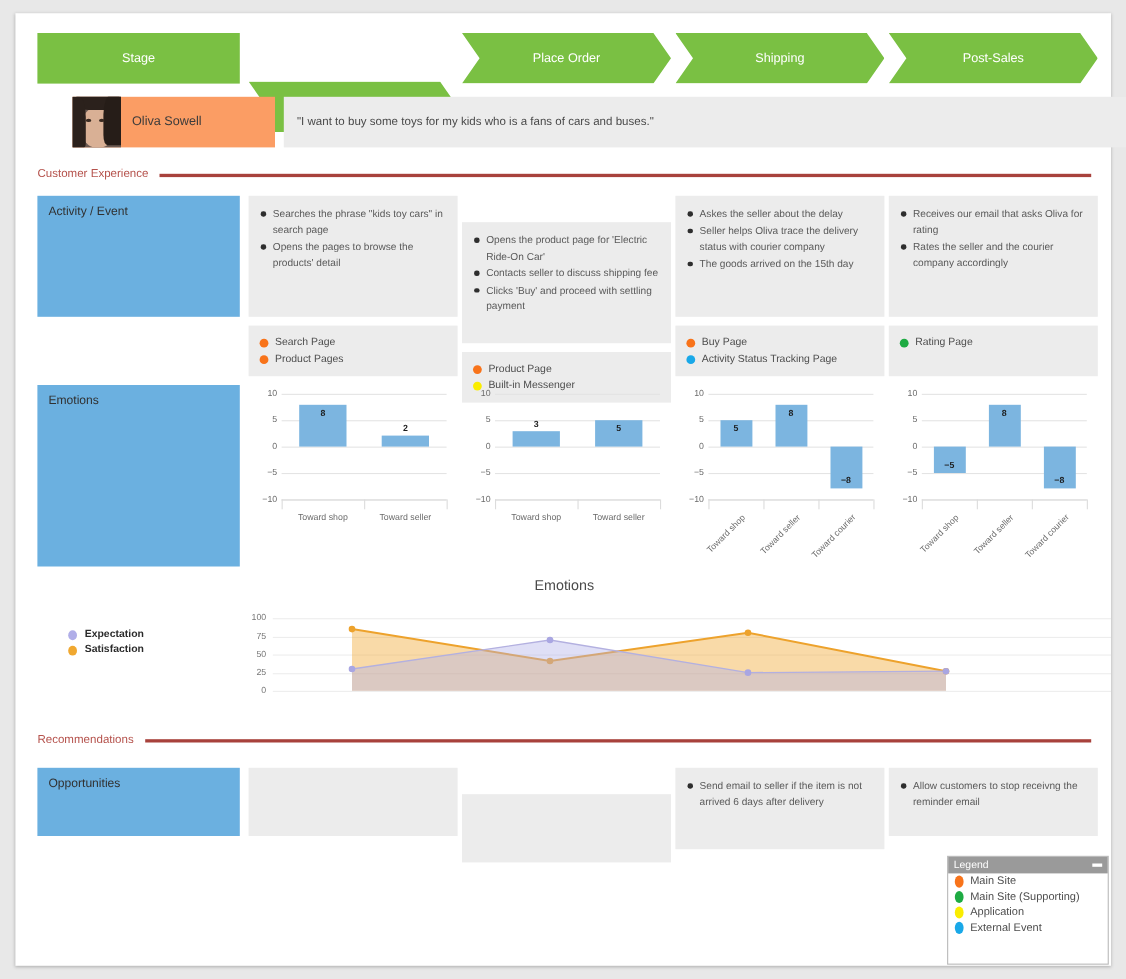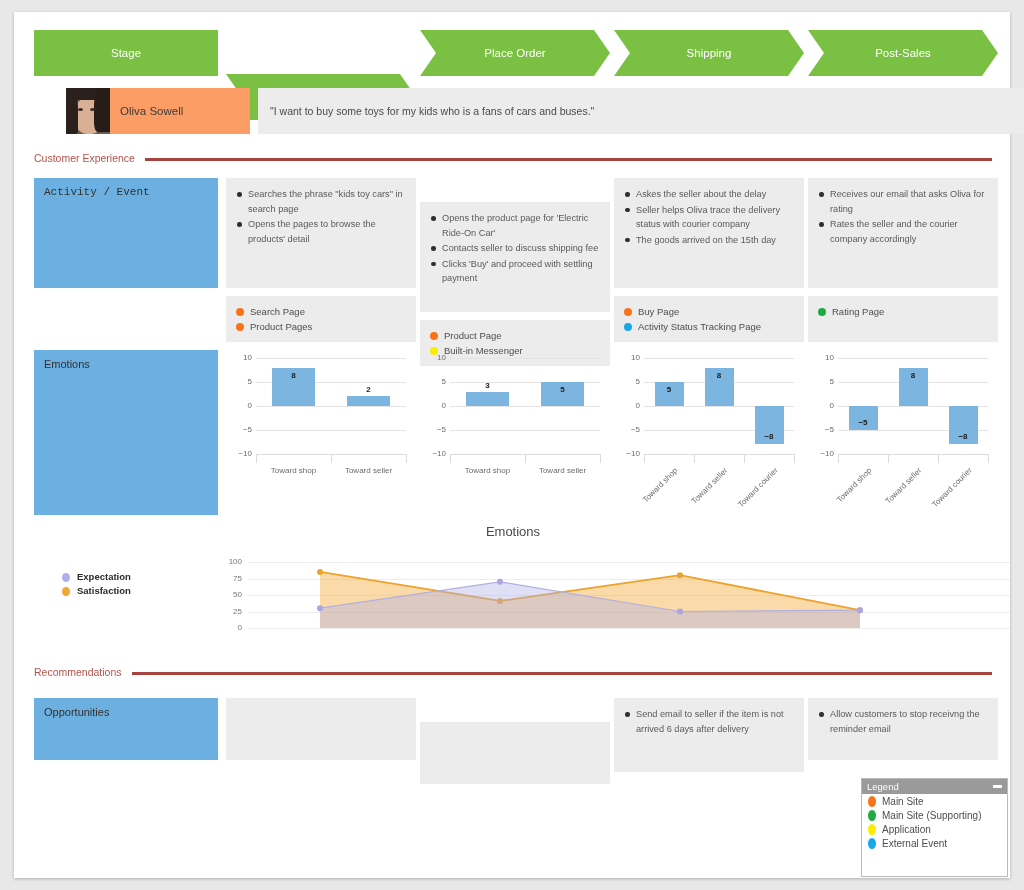--- a/index.html
+++ b/index.html
@@ -177,21 +177,21 @@
     </div>
     <div class="quote">"I want to buy some toys for my kids who is a fans of cars and buses."</div>
   </div>
 
   <div class="sec" id="sec-cx">
     <span class="lbl">Customer Experience</span>
     <span class="rule"></span>
   </div>
 
   <div class="row" id="row-activity" style="top:166px;height:110px;">
-    <div class="rowlabel" style="height:110px;font-family:Liberation Mono, monospace;">Activity / Event</div>
+    <div class="rowlabel" style="height:110px;">Activity / Event</div>
     <div class="cell c1" style="height:110px;">
         <ul class="bul">
           <li>Searches the phrase "kids toy cars" in search page</li>
           <li>Opens the pages to browse the products' detail</li>
         </ul>
       </div>
     <div class="cell c2" style="height:110px;">
         <ul class="bul">
           <li>Opens the product page for 'Electric Ride-On Car'</li>
           <li>Contacts seller to discuss shipping fee</li>

